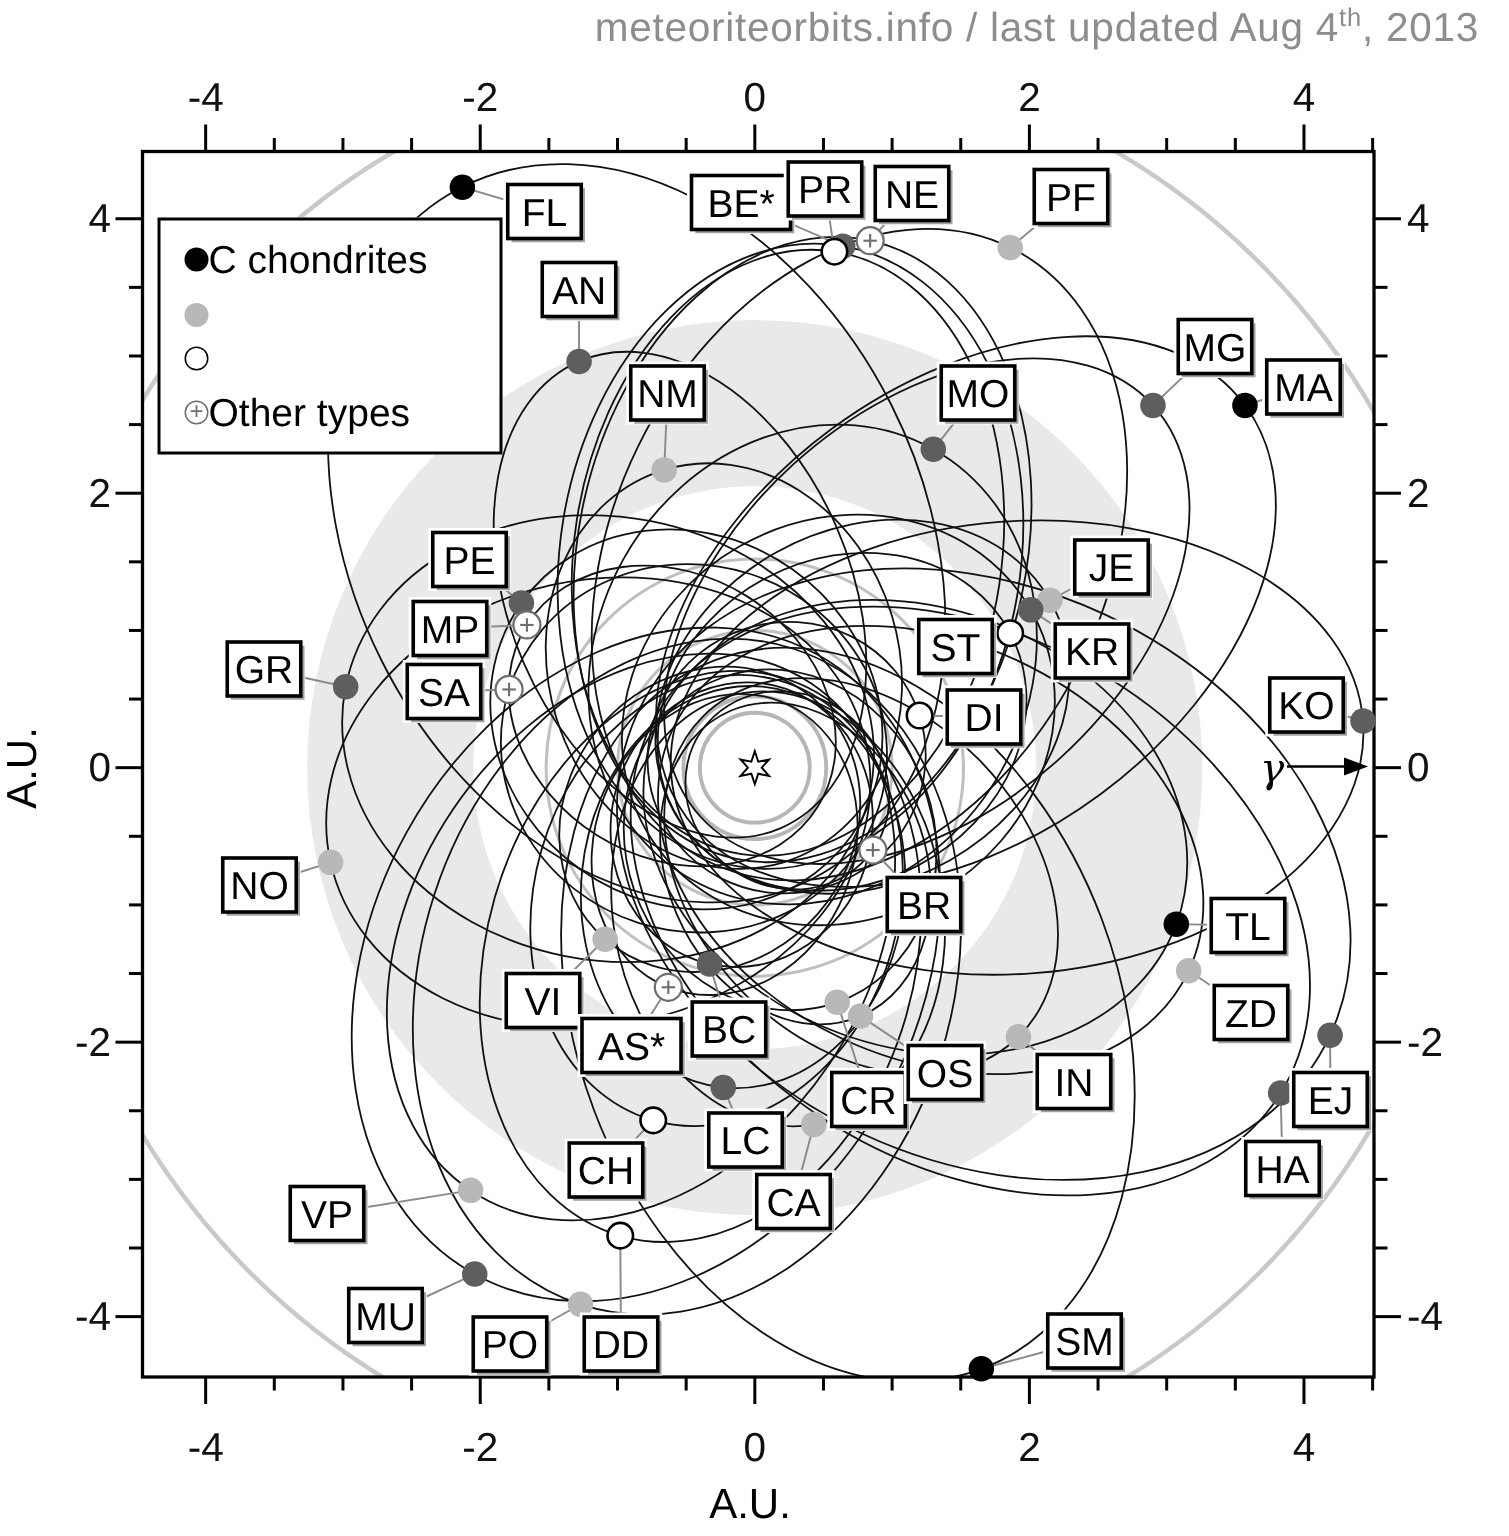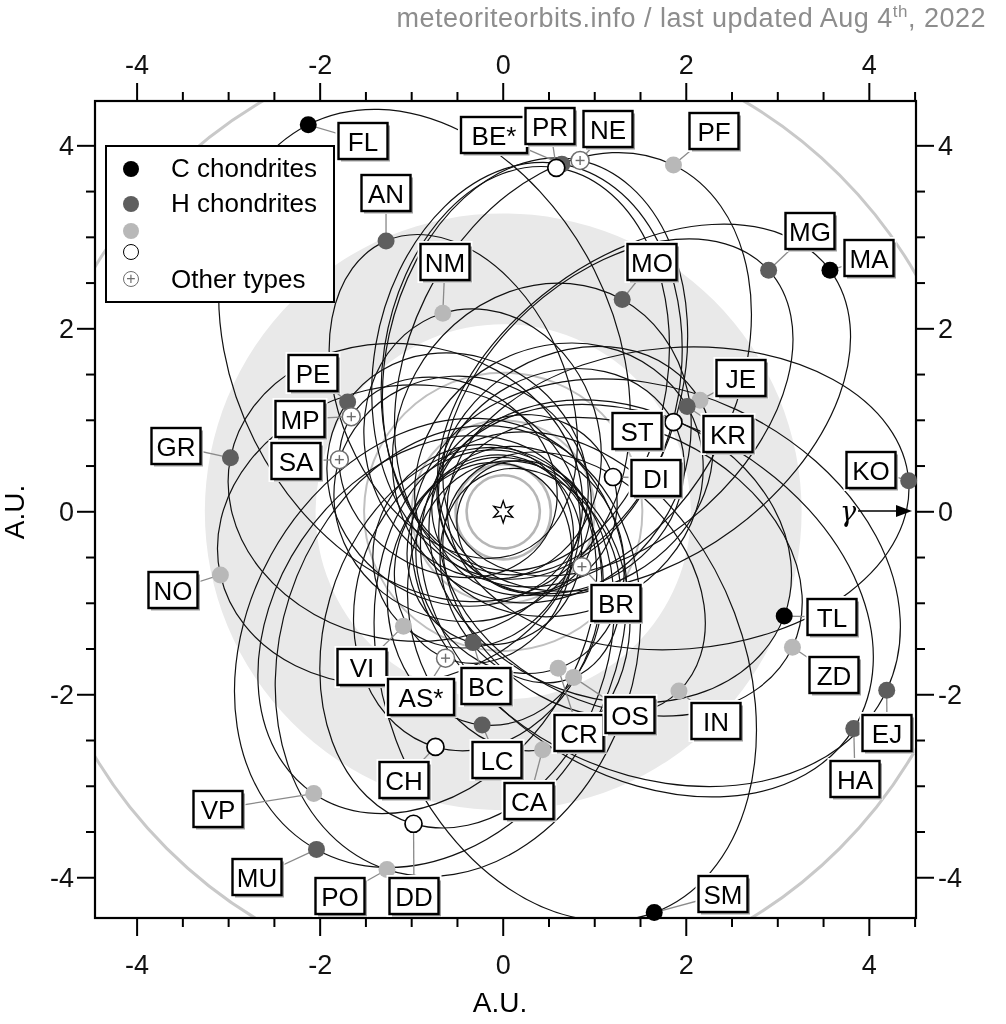--- a/index.html
+++ b/index.html
@@ -6,36 +6,36 @@
   .stage{position:relative;width:1006px;height:1024px;background:#fff;
          font-family:"Liberation Sans",sans-serif;overflow:hidden;}
   .title{position:absolute;top:2px;right:20px;font-size:27px;color:#8d8d8d;
          letter-spacing:.5px;white-space:nowrap;}
   .title sup{font-size:17px;margin-top:46px;}
   svg{position:absolute;left:0;top:0;}
   .legend{position:absolute;left:105px;top:145px;width:230px;height:158px;
           background:#fff;border:2.5px solid #000;box-sizing:border-box;
           display:flex;flex-direction:column;justify-content:space-around;
           padding:4px 0 4px 16px;z-index:5;}
-  .lg-row{display:flex;align-items:center;gap:32px;}
+  .lg-row{display:flex;align-items:center;gap:0;}
   .lg-marker{width:16px;height:16px;border-radius:50%;box-sizing:border-box;
              display:inline-flex;align-items:center;justify-content:center;
              font-size:16px;line-height:1;flex:0 0 16px;}
   .lg-label{font-size:26px;color:#000;}
   .tick-label{font-size:27px;fill:#111;}
   .au-label{font-size:28px;fill:#000;}
   .pt-label{font-size:26px;fill:#000;}
   .gamma{font-size:27px;font-style:italic;font-family:"DejaVu Serif",serif;}
 </style>
 </head>
 <body>
 
 <div class="stage">
 
-  <div class="title"><span>meteoriteorbits.info / last updated Aug 4</span><sup>th</sup><span>, 2022</span></div>
+  <div class="title"><span>meteoriteorbits.info / last updated Aug 4</span><sup>th</sup><span>, 2013</span></div>
 
   <svg id="plot" width="1006" height="1024" viewBox="0 0 1006 1024">
       <defs>
         <clipPath id="plotclip">
           <rect x="95" y="101" width="821" height="817"></rect>
         </clipPath>
       </defs>
       <g clip-path="url(#plotclip)">
         <path d="M 204.83277591973246,511.78723404255317 a 298.3790412486065 298.3790412486065 0 1 0 596.758082497213 0 a 298.3790412486065 298.3790412486065 0 1 0 -596.758082497213 0 Z M 315.58082497212934,511.78723404255317 a 187.6309921962096 187.6309921962096 0 1 0 375.2619843924192 0 a 187.6309921962096 187.6309921962096 0 1 0 -375.2619843924192 0 Z " fill-rule="evenodd" fill="#e9e9e9"></path>
         <circle cx="503.21181716833894" cy="511.78723404255317" r="36.610925306577485" fill="none" stroke="#b6b6b6" stroke-width="2.6"></circle>
@@ -503,24 +503,20 @@
       <line x1="858" y1="511" x2="898" y2="511" stroke="#000" stroke-width="1.6"></line>
       <polygon points="912,511 896,505 896,517" fill="#000"></polygon>
     </svg>
 
   <div class="legend">
     <div class="lg-row">
       <span class="lg-marker" style="background: rgb(0, 0, 0);"></span>
       <span class="lg-label">C chondrites</span>
     </div>
     <div class="lg-row">
-      <span class="lg-marker" style="background: rgb(94, 94, 94);"></span>
-      <span class="lg-label">H chondrites</span>
-    </div>
-    <div class="lg-row">
       <span class="lg-marker" style="background: rgb(184, 184, 184);"></span>
     </div>
     <div class="lg-row">
       <span class="lg-marker" style="background: rgb(255, 255, 255); border: 1.7px solid rgb(0, 0, 0);"></span>
     </div>
     <div class="lg-row">
       <span class="lg-marker" style="background: rgb(255, 255, 255); border: 1.4px solid rgb(110, 110, 110); color: rgb(110, 110, 110);">+</span>
       <span class="lg-label">Other types</span>
     </div>
   </div>

